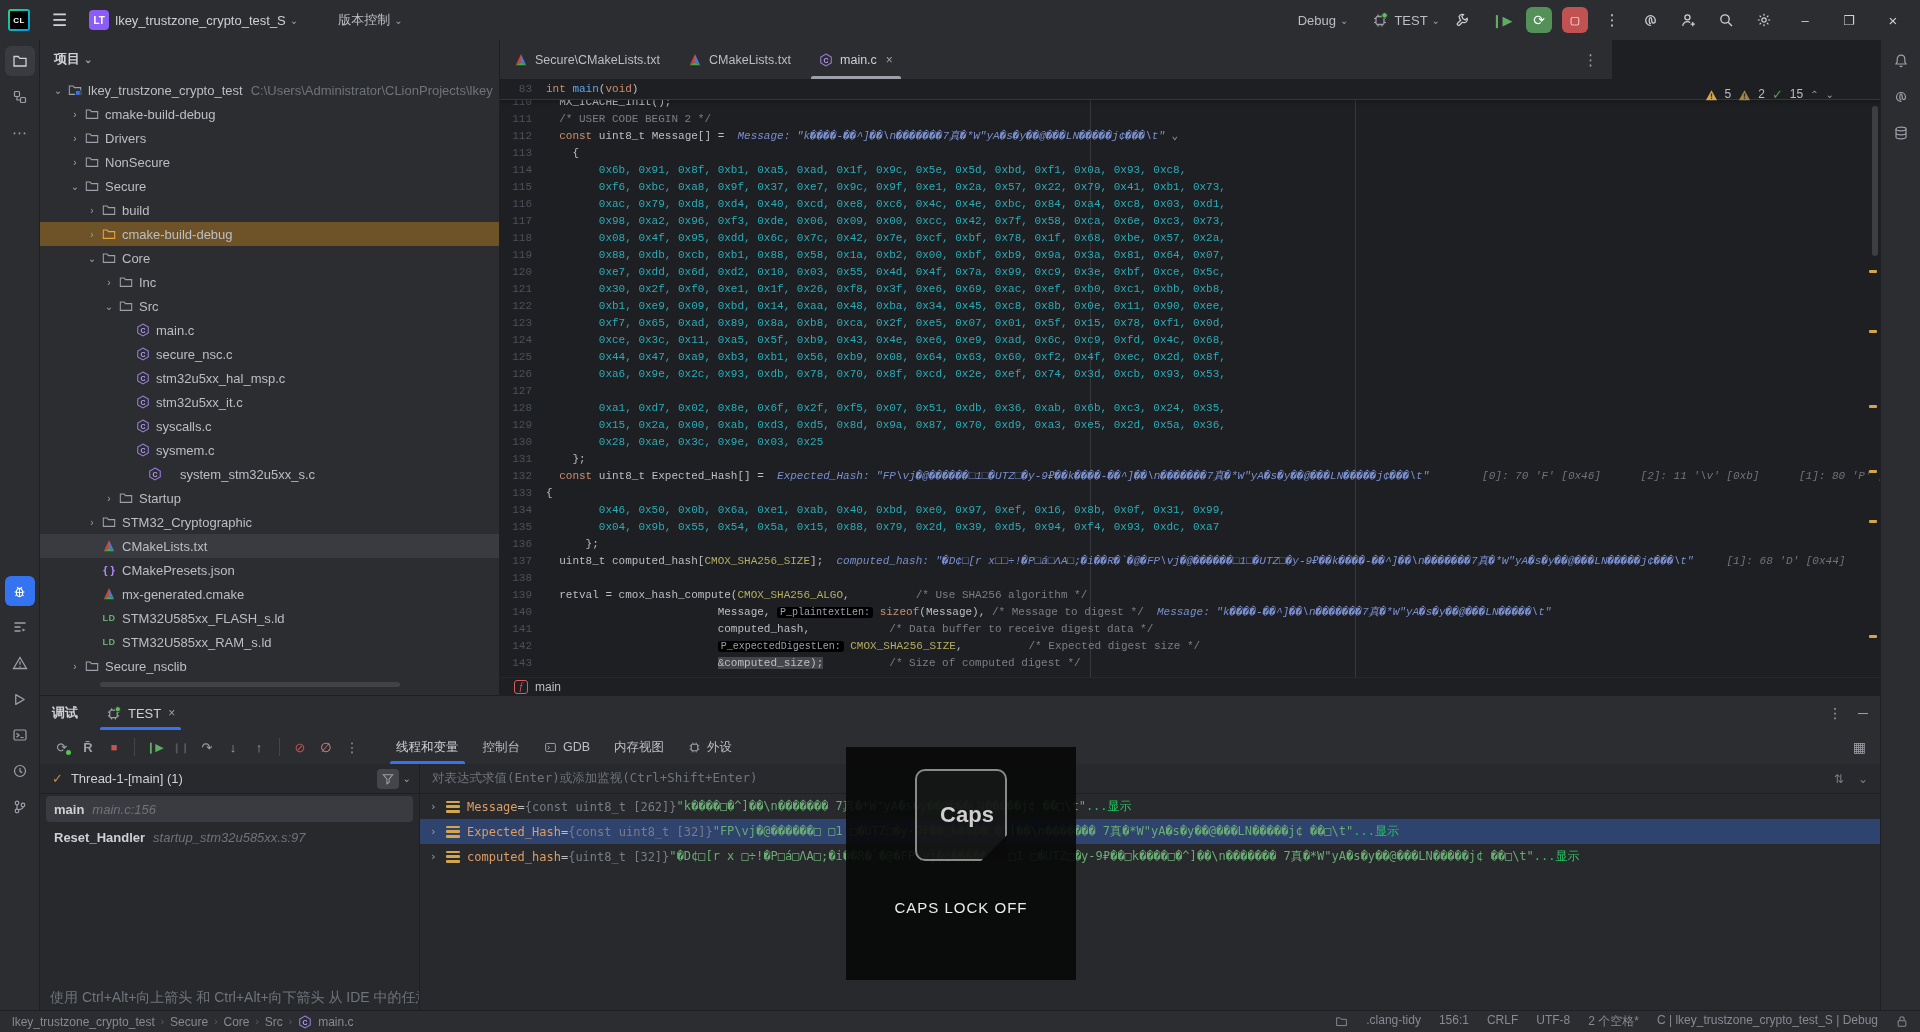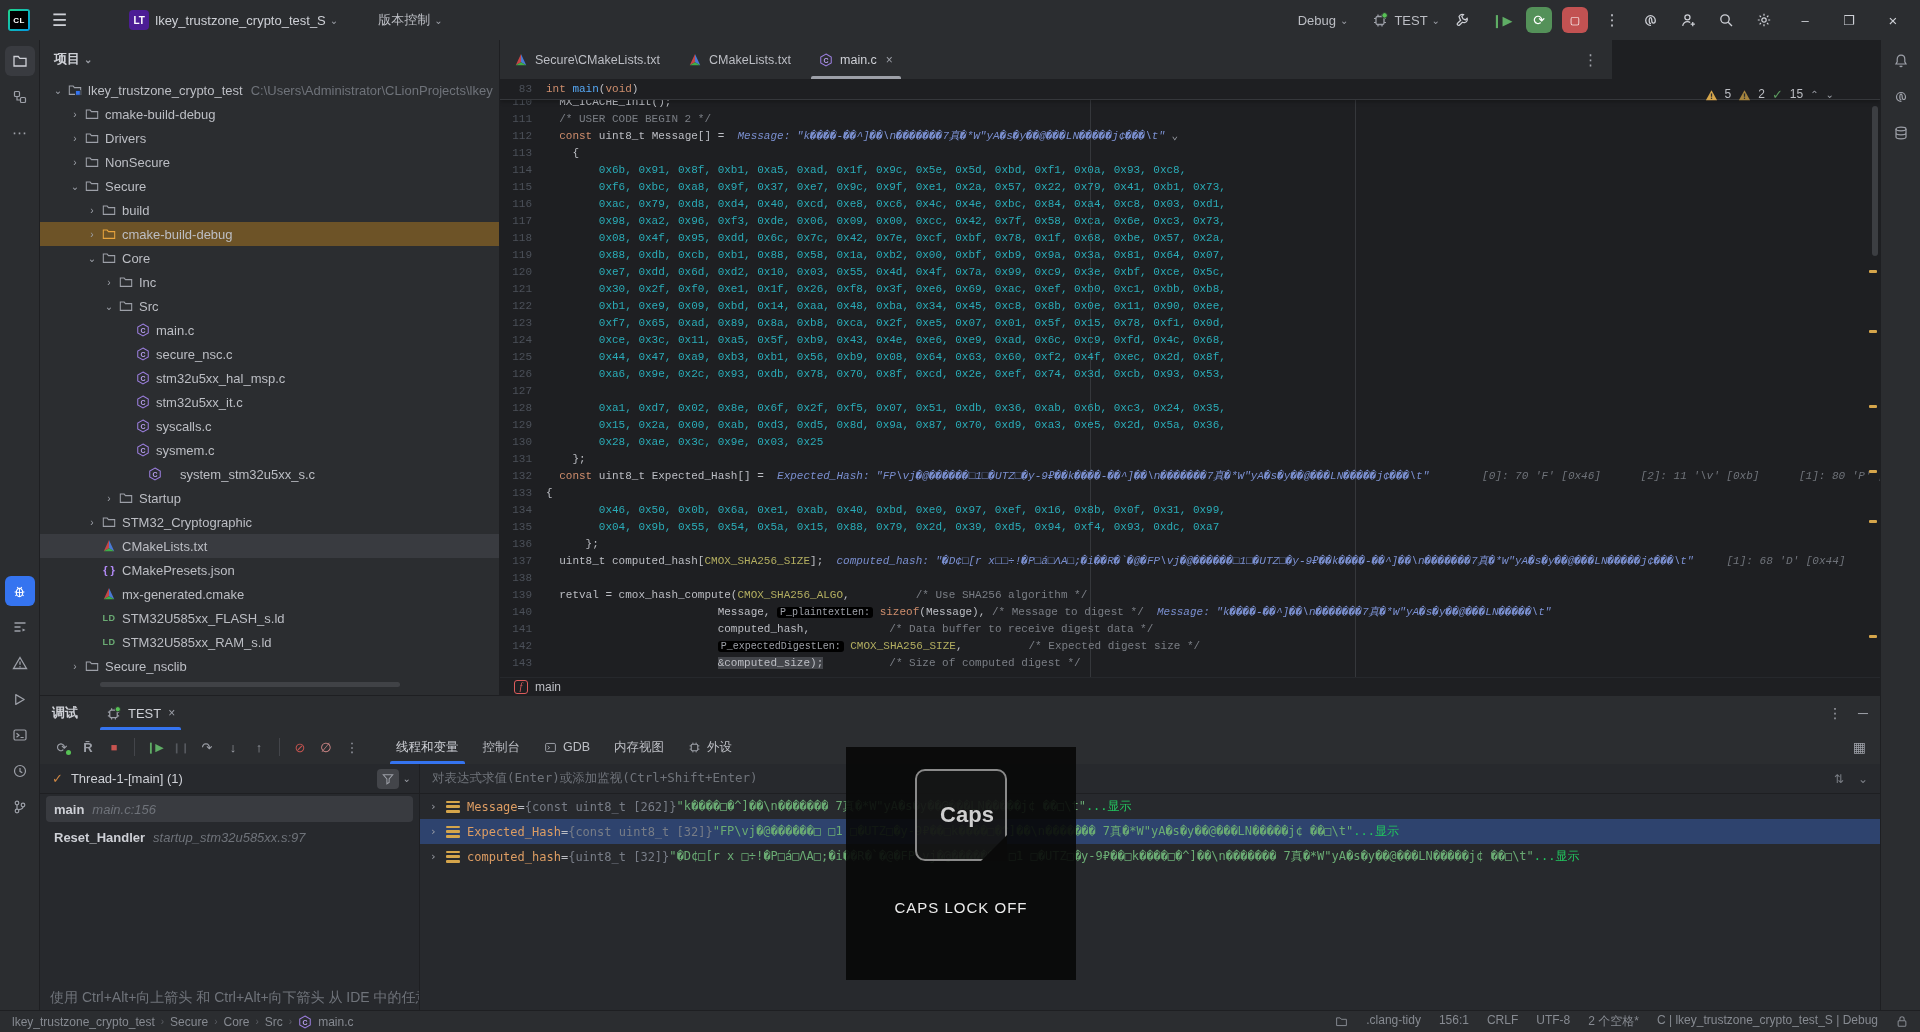--- a/index.html
+++ b/index.html
@@ -9,22 +9,22 @@
   #app { position:relative; width:1920px; height:1032px; background:#1e1f22; }
 
   
   #titlebar { left:0; top:0; width:1920px; height:40px; background:#2b2d30; display:flex; align-items:center; }
   .tb-left { display:flex; align-items:center; gap:14px; padding-left:8px; }
   .cl-logo { width:22px; height:22px; border-radius:3px; padding:2px;
     background:linear-gradient(135deg,#21d789,#009ae5); }
   .cl-logo-in { width:100%; height:100%; background:#000; color:#fff; font-size:8px; font-weight:bold;
     display:flex; align-items:center; justify-content:center; letter-spacing:0.5px; }
   .hamburger { font-size:17px; color:#ced0d6; padding:0 8px; }
-  .lt-badge { width:20px; height:20px; border-radius:4px; background:#4c1d95; color:#fff; font-size:10px;
-    font-weight:bold; display:flex; align-items:center; justify-content:center;margin-left:40px; }
+  .lt-badge { width:20px; height:20px; border-radius:4px; background:#8b5cf6; color:#fff; font-size:10px;
+    font-weight:bold; display:flex; align-items:center; justify-content:center; }
   .proj-name { color:#ced0d6; font-size:13px; margin-left:6px; }
   .chev { color:#9da0a8; font-size:10px; margin-left:4px; }
   .menu-item { color:#bcbec4; font-size:13px; margin-left:26px; }
   .tb-right { margin-left:auto; display:flex; align-items:center; gap:10px; padding-right:10px; }
   .tb-ic { width:28px; height:28px; display:flex; align-items:center; justify-content:center;
     color:#ced0d6; font-size:15px; border-radius:4px; }
   .runbtn { width:26px; height:26px; border-radius:6px; display:flex; align-items:center; justify-content:center; }
   .runbtn.green { background:#549159; color:#fff; font-size:14px; }
   .runbtn.red { background:#c25252; color:#fff; font-size:11px; }
   .cfg { display:flex; align-items:center; font-size:13px; color:#bcbec4; }

